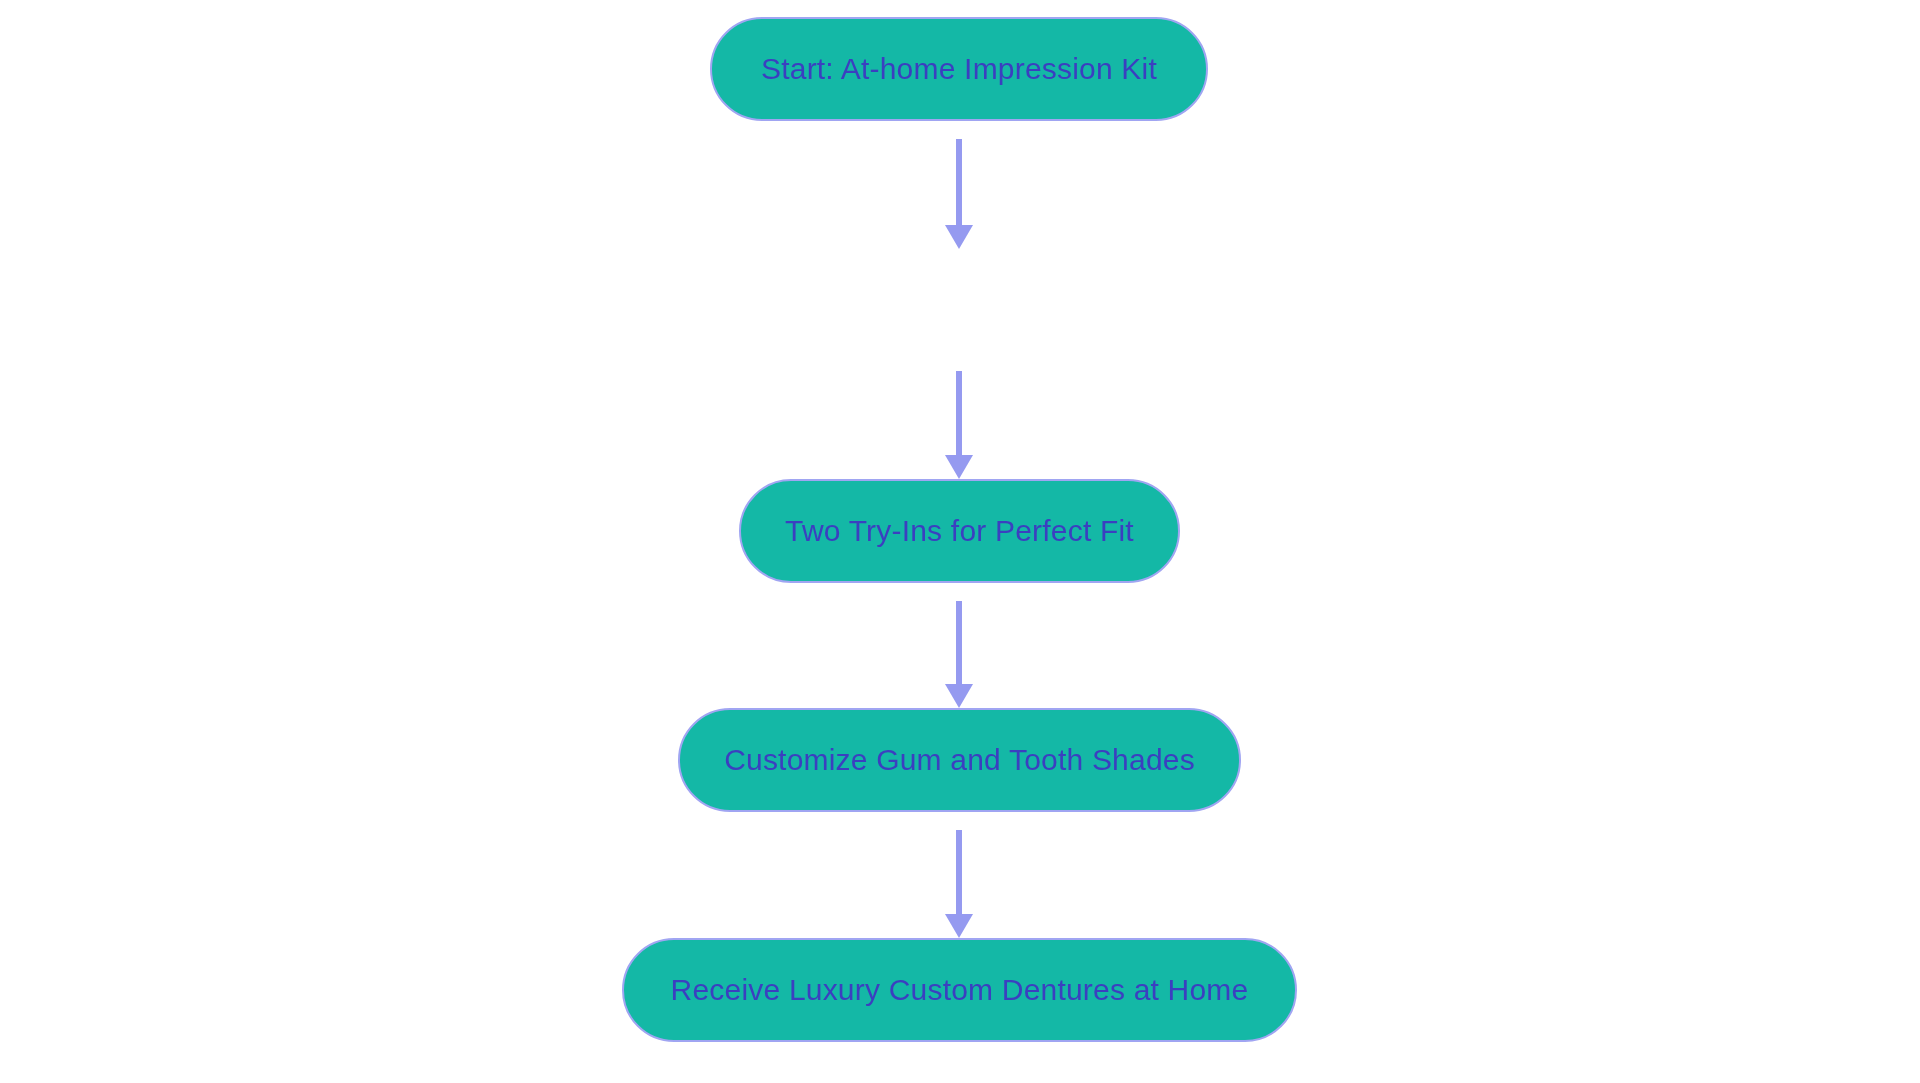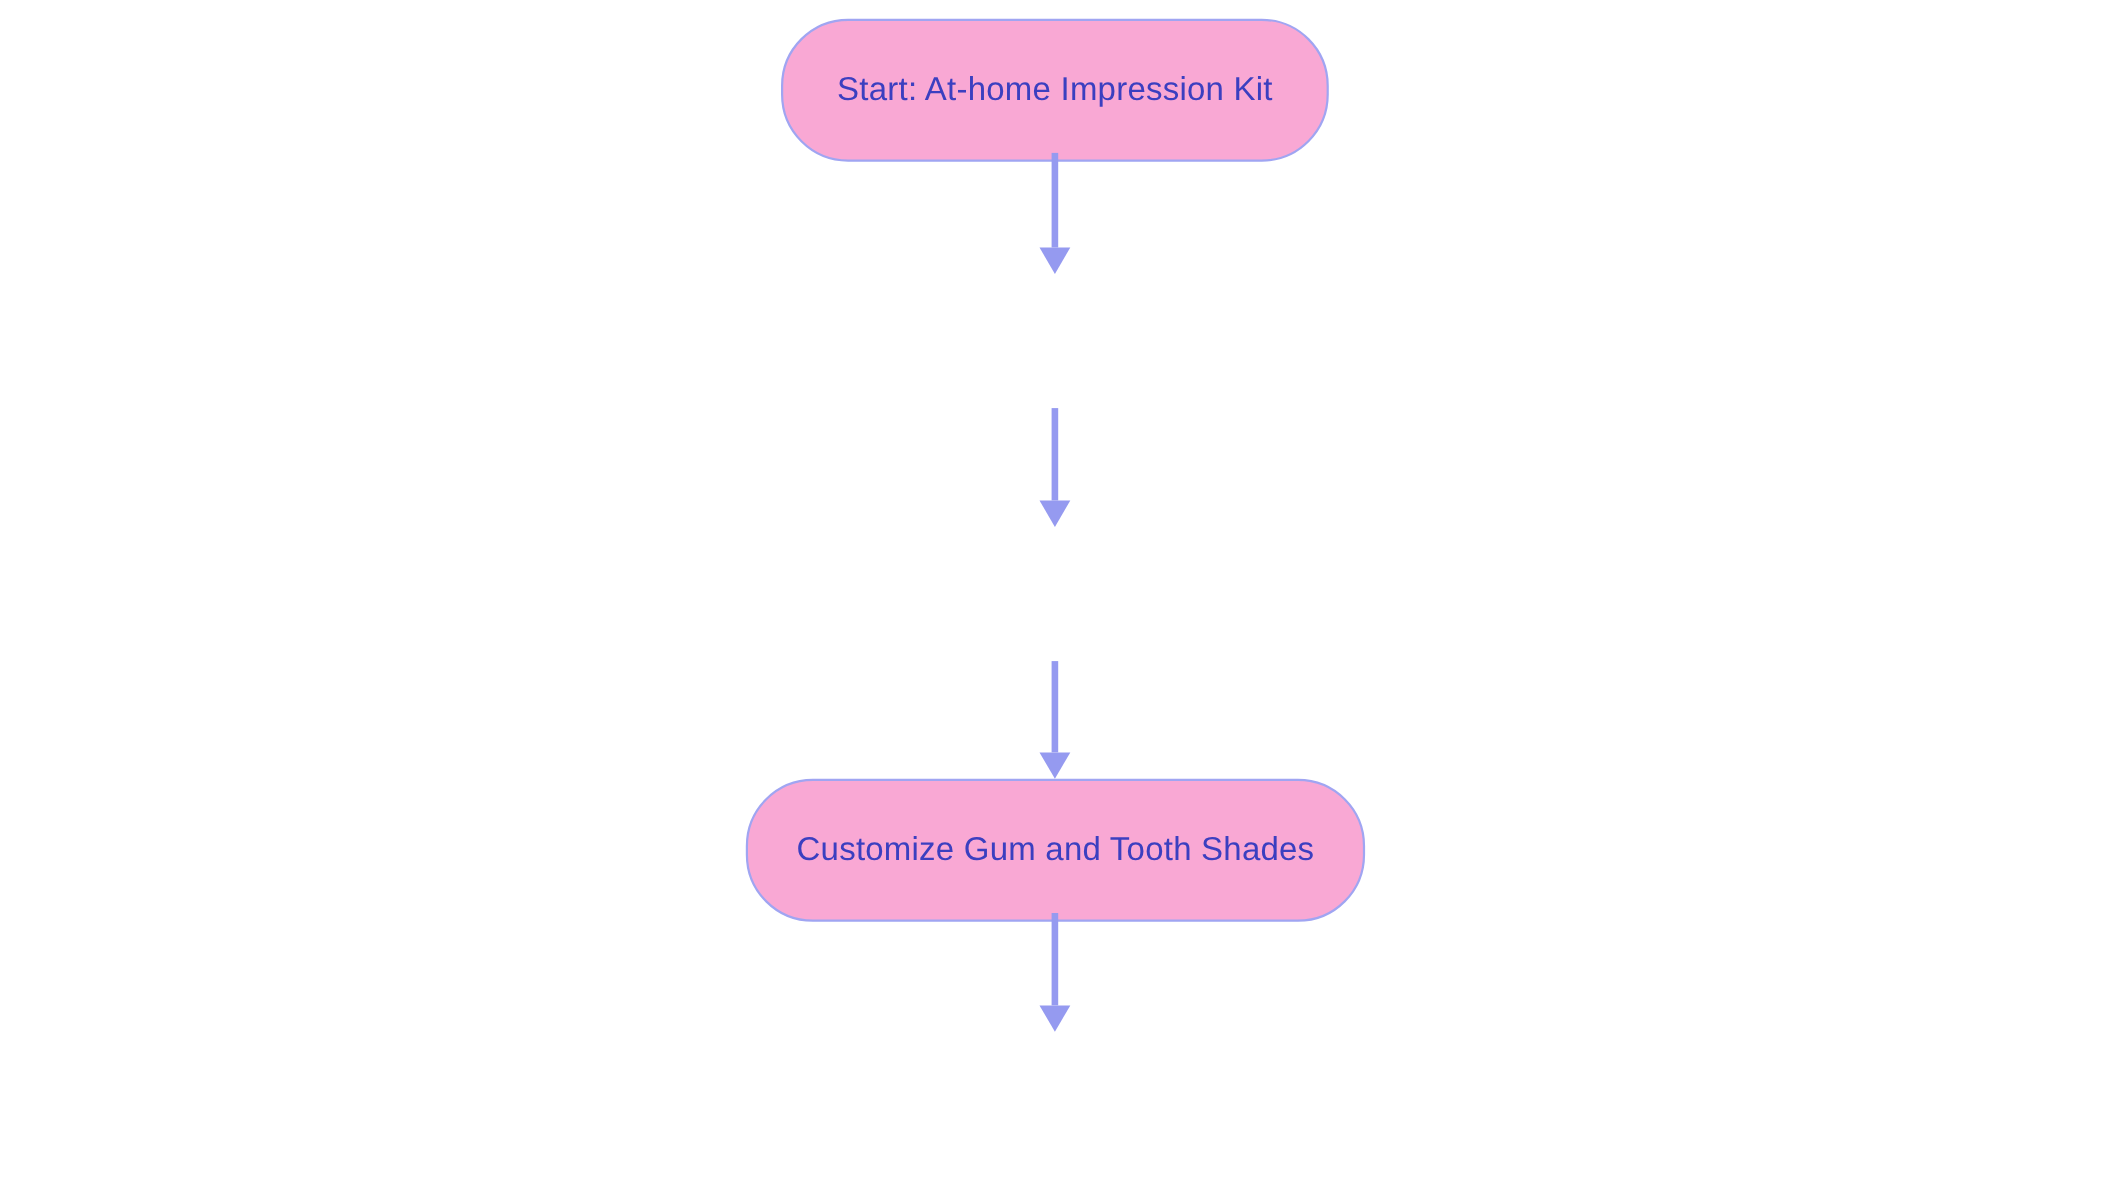--- a/index.html
+++ b/index.html
@@ -10,23 +10,23 @@
   .canvas {
     position: relative;
     width: 1920px;
     height: 1083px;
     background: #ffffff;
     overflow: hidden;
     font-family: "Liberation Sans", sans-serif;
   }
   .node {
     position: absolute;
-    height: 130px;
+    height: 104px;
     border-radius: 61px;
-    background: #f9a8d4;
+    background: #14b8a6;
     border: 2px solid #a0a5f2;
     box-sizing: border-box;
     display: flex;
     align-items: center;
     justify-content: center;
   }
   .node .label {
     color: #3b3fc0;
     font-size: 30px;
     font-weight: 400;
@@ -84,29 +84,35 @@
     <span class="shaft"></span>
     <span class="head"></span>
   </div>
 
 
   <div class="arrow arrow-2">
     <span class="shaft"></span>
     <span class="head"></span>
   </div>
 
+  <div class="node node-3">
+    <span class="label">Two Try-Ins for Perfect Fit</span>
+  </div>
 
   <div class="arrow arrow-3">
     <span class="shaft"></span>
     <span class="head"></span>
   </div>
 
   <div class="node node-4">
     <span class="label">Customize Gum and Tooth Shades</span>
   </div>
 
   <div class="arrow arrow-4">
     <span class="shaft"></span>
     <span class="head"></span>
   </div>
 
+  <div class="node node-5">
+    <span class="label">Receive Luxury Custom Dentures at Home</span>
+  </div>
 
 </div>
 
 </body></html>

